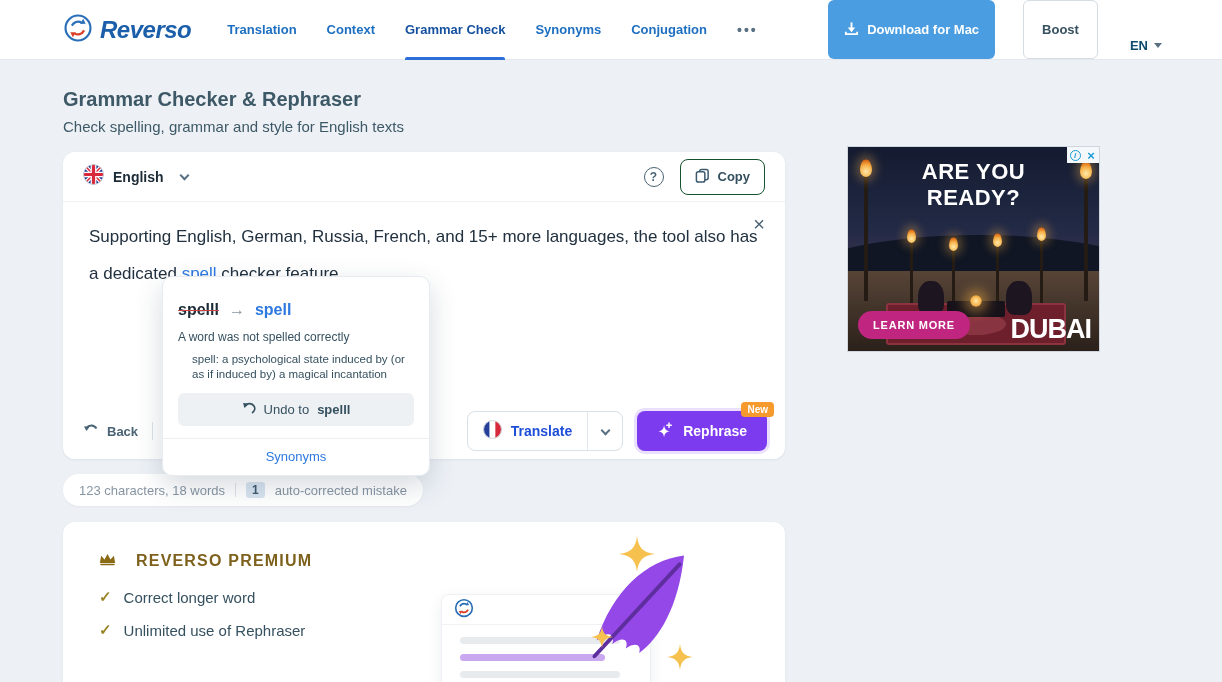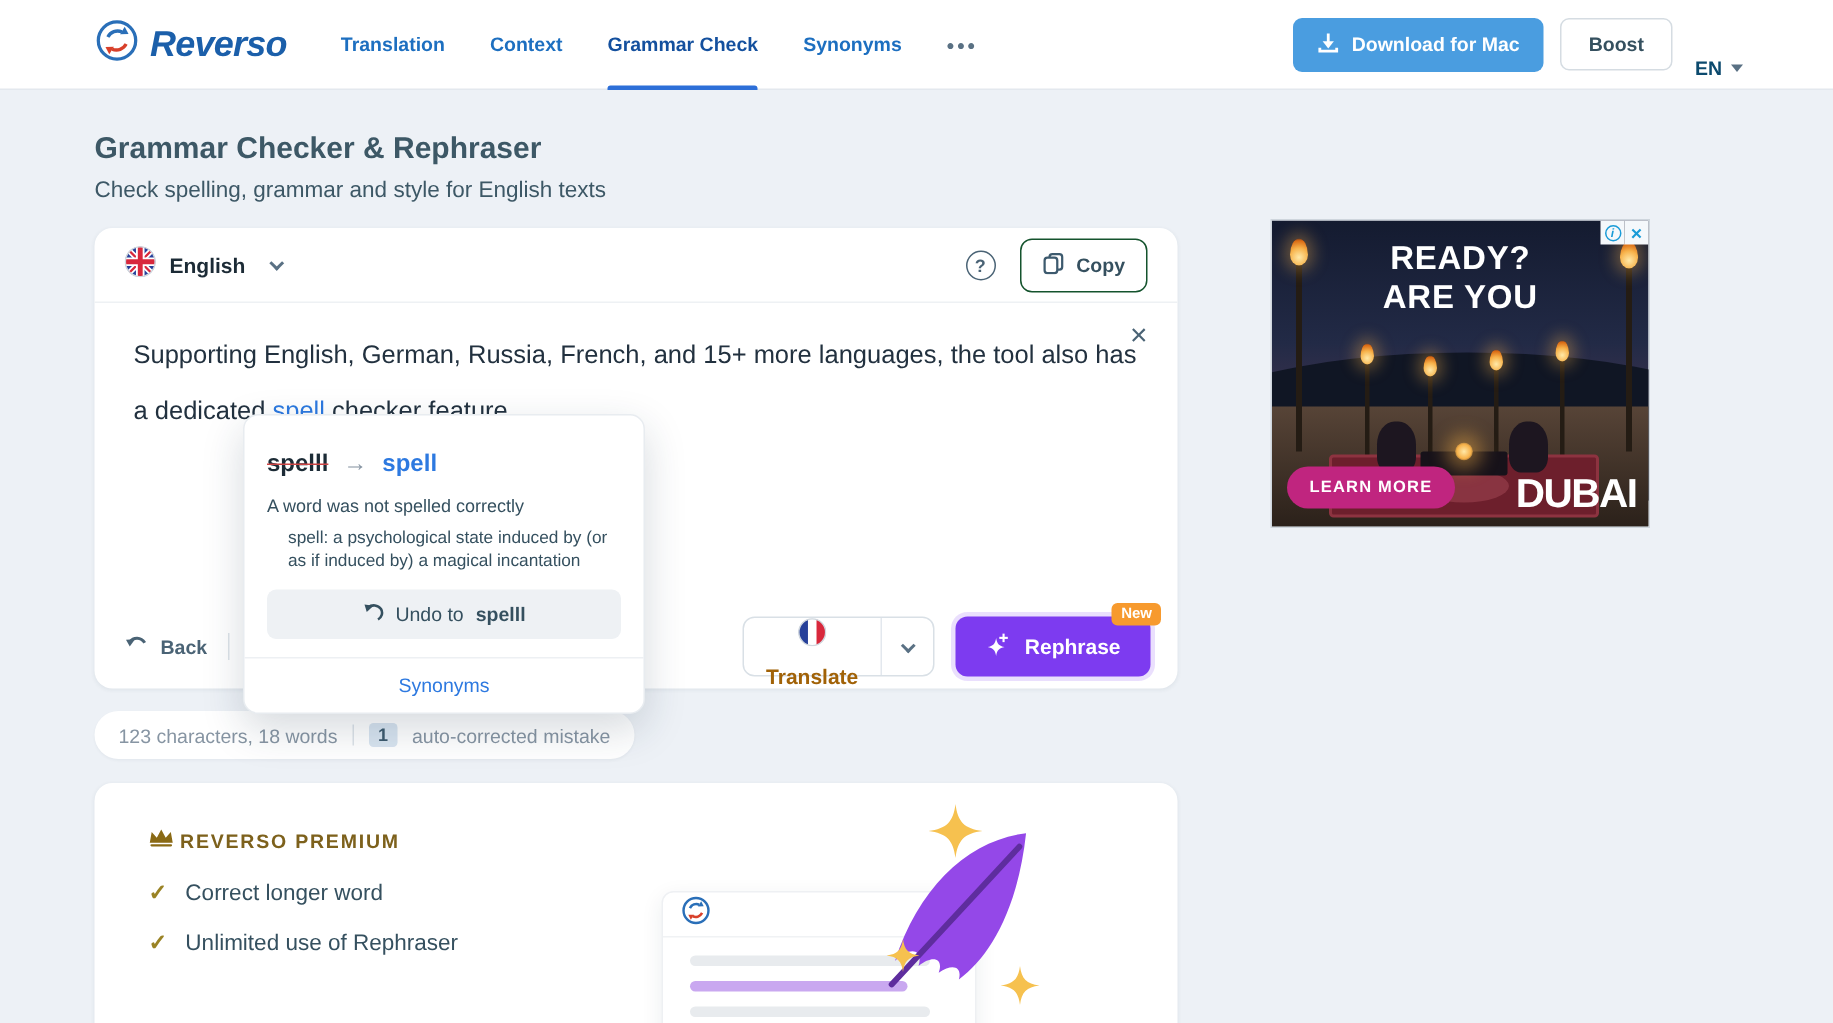--- a/index.html
+++ b/index.html
@@ -15,21 +15,21 @@
     height:60px; background:#fff; border-bottom:1px solid #e3e8ee;
     display:flex; align-items:center; padding:0 56px 0 63px; position:relative; z-index:20;
   }
   .logo { display:flex; align-items:center; gap:7px; margin-right:36px; cursor:pointer; }
   .logo-word { font-size:24px; font-weight:bold; font-style:italic; color:#1b5faa; letter-spacing:-0.5px; }
   .nav { display:flex; align-items:stretch; height:60px; gap:30px; }
   .nav-item { display:flex; align-items:center; font-size:13px; font-weight:bold; color:#1d6fc0; position:relative; cursor:pointer; }
   .nav-item.active { color:#14509e; }
   .nav-item.active::after { content:""; position:absolute; left:0; right:0; bottom:0; height:3px; background:#2d6fd8; border-radius:2px 2px 0 0; }
   .nav-more { display:flex; align-items:center; font-size:14px; font-weight:bold; color:#5a7184; letter-spacing:2px; cursor:pointer; }
-  .header-right { margin-left:auto; display:flex; align-items:center; gap:11px; }
+  .header-right { margin-left:auto; display:flex; gap:28px; }
   .btn-download { display:flex; align-items:center; gap:8px; background:#4a9de0; color:#fff; font-size:13px; font-weight:bold; border:none; border-radius:6px; padding:9px 16px; cursor:pointer; }
   .btn-login { background:#fff; border:1px solid #d5dce2; border-radius:6px; color:#35505f; font-size:13px; font-weight:bold; padding:9px 18px; cursor:pointer; }
   .lang-switch { display:flex; align-items:center; gap:6px; font-size:13px; font-weight:bold; color:#0c4a6e; cursor:pointer; padding:6px 4px;margin-top:32px; }
   .tri-down { width:0; height:0; border-left:4px solid transparent; border-right:4px solid transparent; border-top:5px solid #5a7184; }
   
   .main { padding:28px 0 0 63px; position:relative; }
   .page-title { font-size:20px; font-weight:bold; color:#3d5866; }
   .page-subtitle { font-size:15px; color:#3d5866; margin-top:7px; }
   
   .editor-card { position:relative; width:722px; height:307px; margin-top:17px; background:#fff; border-radius:12px; box-shadow:0 1px 3px rgba(30,50,70,.07); }
@@ -41,21 +41,21 @@
   .help-icon { width:20px; height:20px; border:1.5px solid #4a6375; border-radius:50%; display:flex; align-items:center; justify-content:center; font-size:12px; font-weight:bold; color:#4a6375; cursor:pointer; }
   .btn-copy { display:flex; align-items:center; gap:8px; background:#fff; border:1px solid #14532d; border-radius:8px; padding:8px 14px; font-size:13px; font-weight:bold; color:#35505f; cursor:pointer; }
   .editor-body { position:relative; padding:16px 26px 0 26px; font-size:17px; line-height:37px; color:#22313f; }
   .word-fixed { color:#2d79e0; border-bottom:2px dotted #8cb6ea; cursor:pointer; }
   .editor-close { position:absolute; top:8px; right:16px; font-size:20px; color:#4a6375; cursor:pointer; line-height:1; padding:4px; }
   .editor-toolbar { position:absolute; left:0; right:0; bottom:0; height:56px; display:flex; align-items:center; padding:0 18px 0 20px; }
   .btn-back { display:flex; align-items:center; gap:7px; font-size:13px; font-weight:bold; color:#4a6375; cursor:pointer; background:none; border:none; }
   .tb-divider { width:1px; height:18px; background:#dde3e9; margin:0 14px; }
   .toolbar-right { margin-left:auto; display:flex; align-items:center; gap:14px; }
   .btn-translate { display:flex; align-items:stretch; background:#fff; border:1px solid #d9e0e6; border-radius:8px; height:40px; cursor:pointer; }
-  .bt-main { display:flex; align-items:center; gap:9px; padding:0 15px; font-size:14px; font-weight:bold; color:#a16207;flex-direction:column; }
+  .bt-main { display:flex; align-items:center; gap:9px; padding:0 15px; font-size:14px; font-weight:bold; color:#1d4ed8; }
   .bt-sep { width:1px; background:#e3e8ee; }
   .bt-chev { display:flex; align-items:center; justify-content:center; width:34px; }
   .btn-rephrase { position:relative; display:flex; align-items:center; gap:9px; background:#7d3bf0; color:#fff; border:none; border-radius:8px; height:40px; padding:0 20px; font-size:14px; font-weight:bold; cursor:pointer; box-shadow:0 0 0 3px rgba(125,59,240,.16); }
   .badge-new { position:absolute; top:-9px; right:-7px; background:#f79a2e; color:#fff; font-size:10px; font-weight:bold; border-radius:4px; padding:2px 6px; }
   
   .popup { position:absolute; left:99px; top:124px; width:268px; background:#fff; border:1px solid #e8ecf0; border-radius:10px; box-shadow:0 10px 28px rgba(30,50,70,.18); z-index:10; }
   .popup-inner { padding:13px 15px 0 15px; }
   .popup-kind { display:flex; align-items:center; gap:6px; font-size:10.5px; font-weight:bold; letter-spacing:.8px; color:#8795a3; }
   .popup-fix { display:flex; align-items:center; gap:10px; margin-top:11px; font-size:16px; font-weight:bold; }
   .fix-wrong { color:#1c2b36; text-decoration:line-through; text-decoration-color:#c44; }
@@ -65,21 +65,21 @@
   .popup-def { margin-top:8px; font-size:11.5px; line-height:15px; color:#35505f;margin-left:14px; }
   .popup-undo { margin:11px 0 0 0; width:100%; height:33px; background:#eef1f4; border:none; border-radius:6px; display:flex; align-items:center; justify-content:center; gap:8px; font-size:13px; color:#35505f; cursor:pointer; }
   .popup-undo b { font-weight:bold; }
   .popup-syn { margin-top:12px; border-top:1px solid #edf0f3; text-align:center; padding:10px 0 11px; font-size:13px; color:#2d79e0; cursor:pointer; }
   
   .stats-pill { display:inline-flex; align-items:center; gap:10px; margin-top:15px; background:#fff; border-radius:18px; padding:8px 16px; font-size:13px; color:#8795a3; box-shadow:0 1px 2px rgba(30,50,70,.05); }
   .stats-sep { width:1px; height:14px; background:#dde3e9; }
   .stats-badge { background:#d8e4f0; color:#3d5a6e; font-weight:bold; border-radius:3px; padding:1px 6px; font-size:12px; }
   
   .premium-card { position:relative; width:722px; height:230px; margin-top:16px; background:#fff; border-radius:12px; box-shadow:0 1px 3px rgba(30,50,70,.07); padding:30px 36px; overflow:hidden; }
-  .premium-label { display:flex; align-items:center; gap:4px; font-size:13px; font-weight:bold; letter-spacing:1.2px; color:#7d611c; }
+  .premium-label { display:flex; align-items:center; gap:20px; font-size:16px; font-weight:bold; letter-spacing:1.2px; color:#7d611c; }
   .premium-title { margin-top:10px; font-size:24px; font-weight:bold; color:#1c2b36; }
   .premium-list { margin-top:18px; display:flex; flex-direction:column; gap:15px; }
   .premium-item { display:flex; align-items:center; gap:12px; font-size:15px; color:#35505f; }
   .check { color:#9a8325; font-weight:bold; font-size:15px; }
   .illus-card { position:absolute; left:378px; top:72px; width:210px; height:140px; background:#fff; border:1px solid #eef0f3; border-radius:8px; box-shadow:0 4px 14px rgba(30,50,70,.08); z-index:1; }
   .illus-head { height:30px; border-bottom:1px solid #f0f2f4; display:flex; align-items:center; padding:0 12px; }
   .illus-bars { padding:12px 18px; display:flex; flex-direction:column; gap:10px; }
   .bar { height:7px; border-radius:4px; background:#e8ebee; width:160px; }
   .bar.purple { background:#c9a8f0; width:145px; }
   .illus-feather { position:absolute; left:518px; top:24px; z-index:2; }
@@ -117,20 +117,21 @@
         <polygon points="10.5,25.8 7.8,20.6 13.8,20.4" fill="#d8402a"></polygon>
       </svg>
     </span>
     <span class="logo-word">Reverso</span>
   </div>
   <div class="nav">
     <div class="nav-item">Translation</div>
     <div class="nav-item">Context</div>
     <div class="nav-item active">Grammar Check</div>
     <div class="nav-item">Synonyms</div>
+    <div class="nav-item">Conjugation</div>
     <div class="nav-more">•••</div>
   </div>
   <div class="header-right">
     <button class="btn-download">
       <span>
         <svg width="15" height="15" viewBox="0 0 16 16">
           <line x1="8" y1="1.5" x2="8" y2="8" stroke="#fff" stroke-width="2"></line>
           <polygon points="4,7 12,7 8,12" fill="#fff"></polygon>
           <path d="M2 11.5 V14 H14 V11.5" stroke="#fff" stroke-width="2" fill="none"></path>
         </svg>
@@ -341,22 +342,22 @@
           <path d="M12 0 C13 8 16 11 24 12 C16 13 13 16 12 24 C11 16 8 13 0 12 C8 11 11 8 12 0 Z" fill="#f6c14f"></path>
         </svg>
     </span>
   </div>
 </div>
 
 <div class="ad">
   <div class="ad-dune"></div>
   <div class="ad-sand"></div>
   <div class="ad-headline">
+    <div>ARE YOU</div>
     <div>READY?</div>
-    <div>ARE YOU</div>
   </div>
   <div class="torch" style="left:16px; top:24px; height:130px; width:4px;"></div>
   <div class="flame" style="left:12px; top:12px; width:12px; height:18px;"></div>
   <div class="torch" style="left:62px; top:94px; height:70px;"></div>
   <div class="flame" style="left:59px; top:82px;"></div>
   <div class="torch" style="left:104px; top:102px; height:60px;"></div>
   <div class="flame" style="left:101px; top:90px;"></div>
   <div class="torch" style="left:148px; top:98px; height:64px;"></div>
   <div class="flame" style="left:145px; top:86px;"></div>
   <div class="torch" style="left:192px; top:92px; height:70px;"></div>

